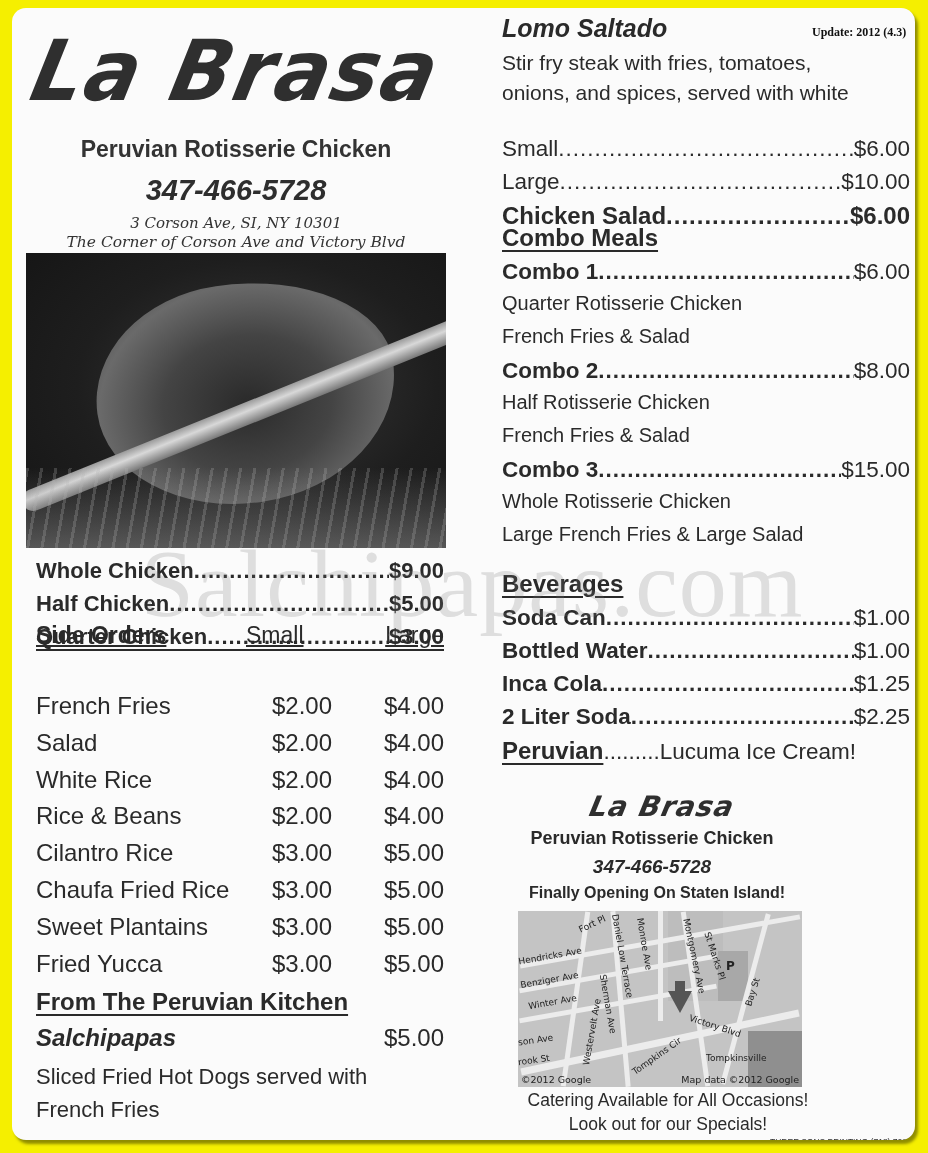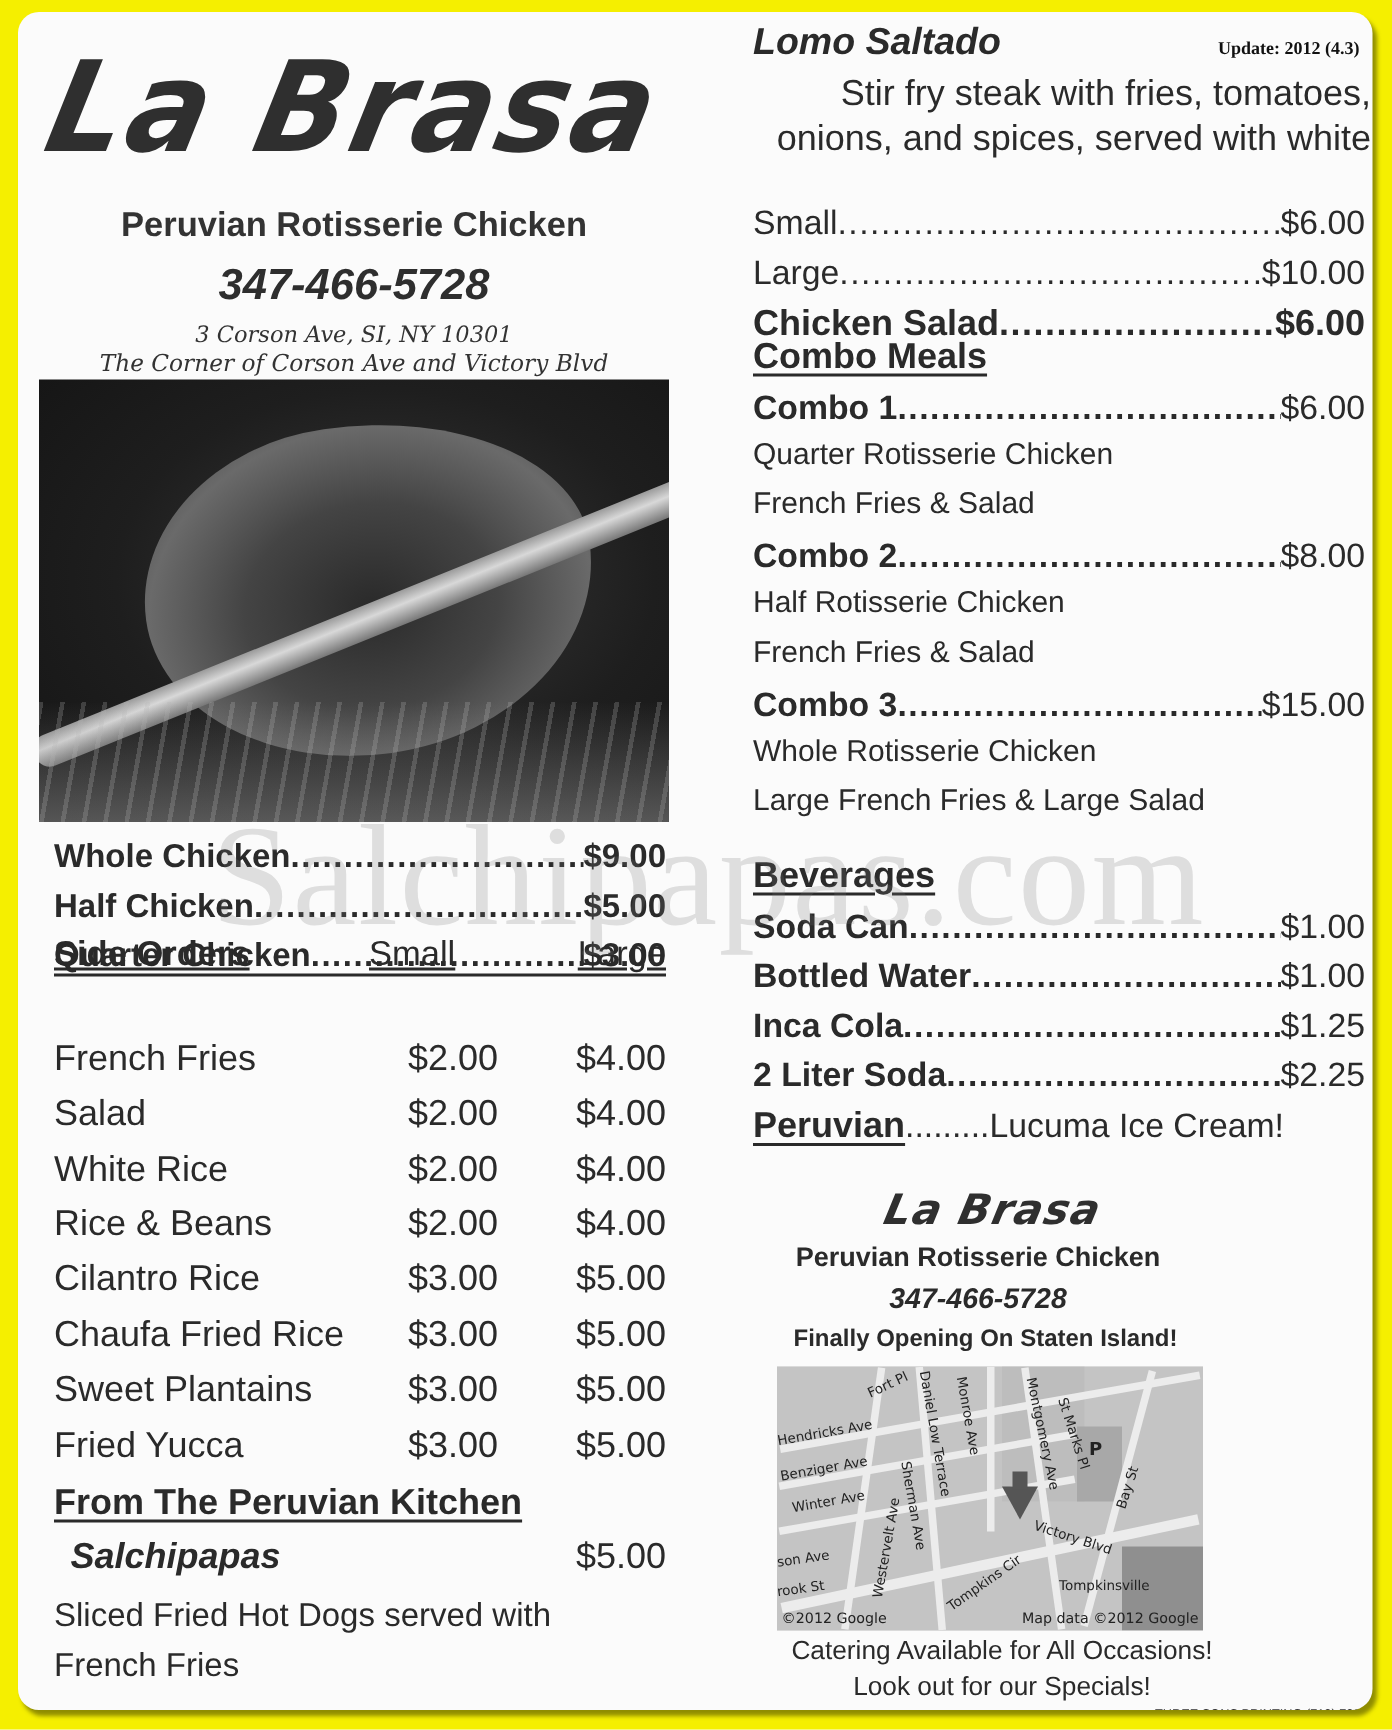--- a/index.html
+++ b/index.html
@@ -118,38 +118,38 @@
   .side-row .lg { flex: 1; text-align: right; }
 
   .kitchen-head {
     position: absolute; left: 24px; top: 980px;
     font-weight: bold; font-size: 24px; text-decoration: underline; text-underline-offset: 4px;
   }
   .salchi {
     position: absolute; left: 24px; top: 1016px; width: 408px;
     display: flex; justify-content: space-between; font-size: 24px;
   }
-  .salchi .nm { font-weight: bold; font-style: italic; margin-left: 11px; }
+  .salchi .nm { font-weight: bold; font-style: italic; }
   .salchi-desc {
     position: absolute; left: 24px; top: 1052px; width: 400px;
     font-size: 22px; line-height: 33px;
   }
 
   
   .update {
     position: absolute; left: 800px; top: 17px;
     font-family: "Liberation Serif", serif; font-weight: bold; font-size: 12px; color: #111;
   }
   .lomo-title {
     position: absolute; left: 490px; top: 6px;
     font-weight: bold; font-style: italic; font-size: 25px;
   }
   .lomo-desc {
     position: absolute; left: 490px; top: 40px; width: 412px;
-    font-size: 24px; line-height: 30px; text-align: right;
+    font-size: 21px; line-height: 30px;
   }
   .rlist { position: absolute; left: 490px; width: 408px; }
   .rlist .line { font-size: 22.5px; height: 33px; }
   .rlist .line.bold { font-weight: bold; }
   .rlist .desc { font-size: 20px; height: 33px; }
   .section-head {
     font-weight: bold; font-size: 24px; text-decoration: underline; text-underline-offset: 4px;
     height: 35px;
   }
   .deserts { display: flex; align-items: baseline; font-size: 22.5px; height: 33px; white-space: nowrap; }

